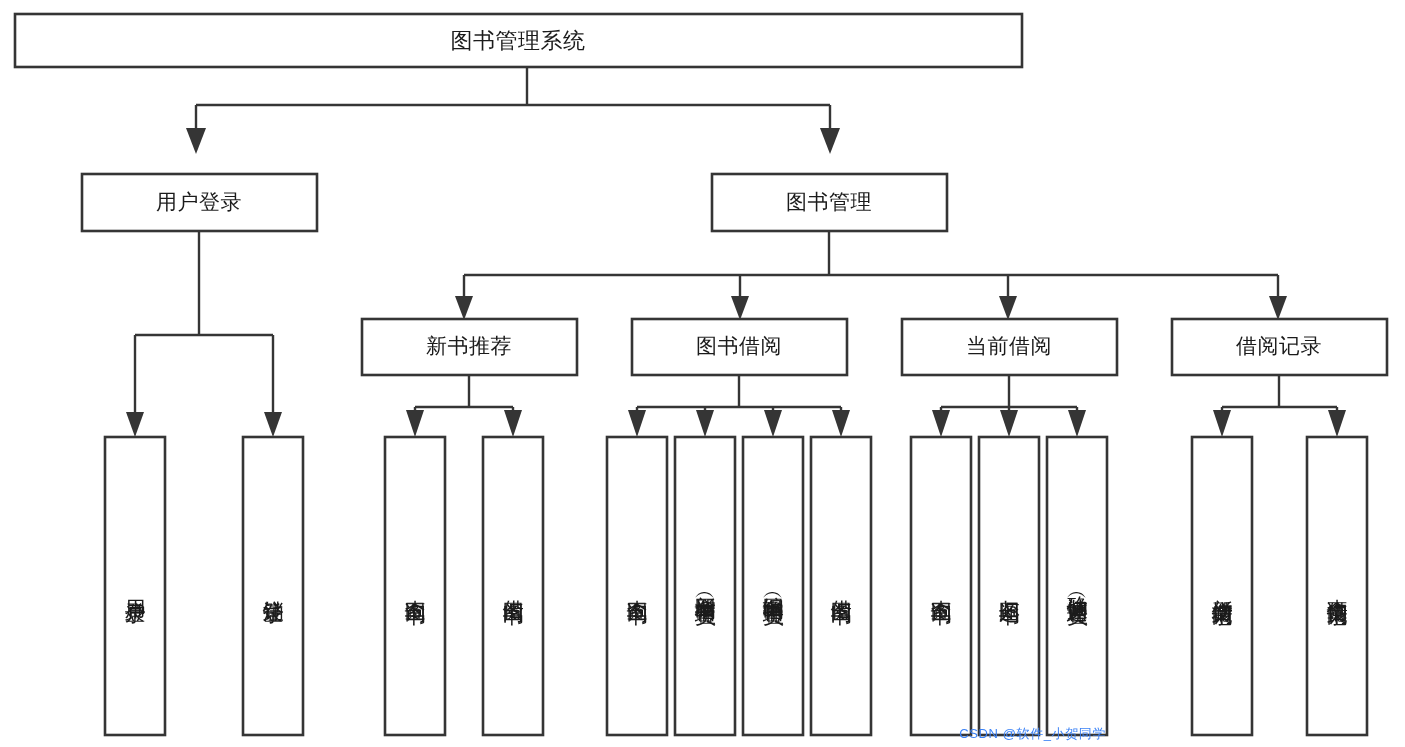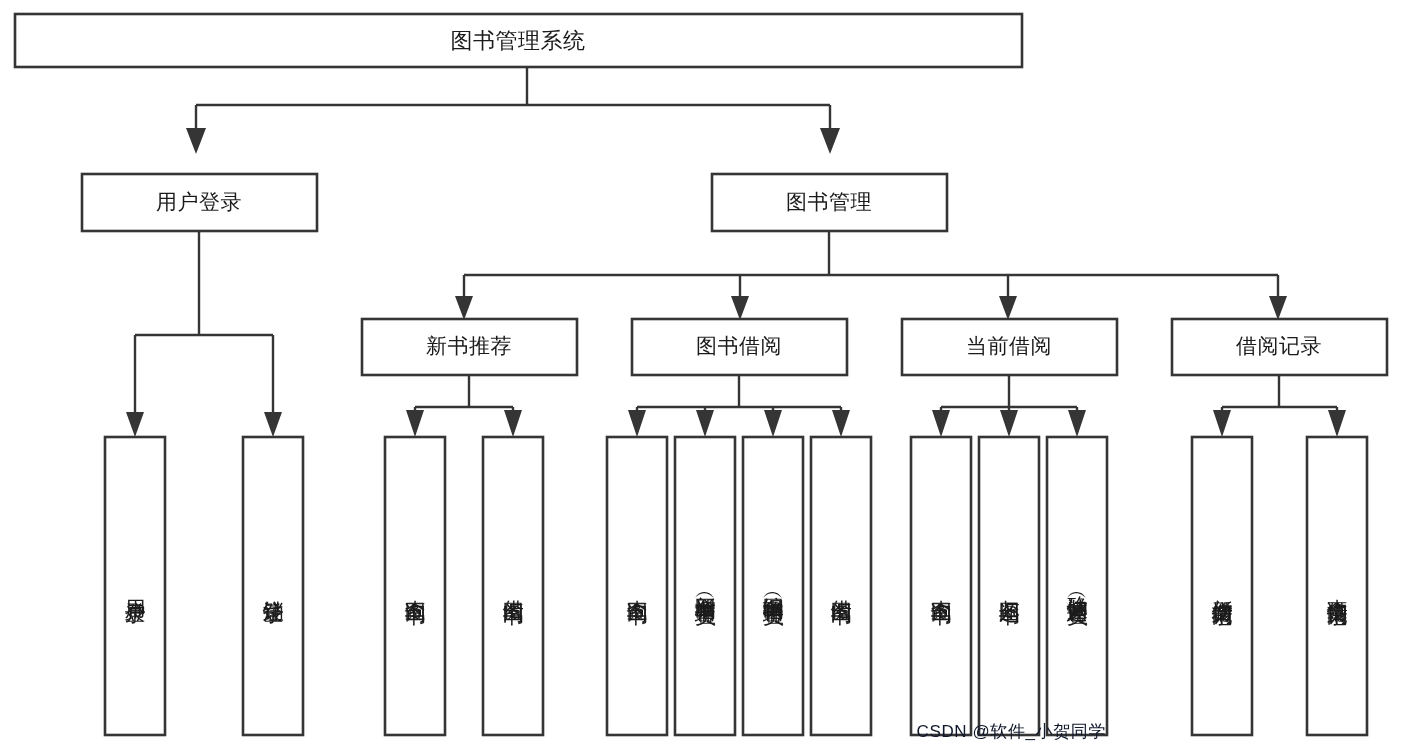--- a/index.html
+++ b/index.html
@@ -68,22 +68,22 @@
     color: #1b1b1b;
     letter-spacing: 1.5px;
     white-space: nowrap;
     text-align: center;
   }
   .watermark {
     position: absolute;
     right: 8px;
     bottom: 4px;
     font-family: "Liberation Sans", "DejaVu Sans", sans-serif;
-    font-size: 17px;
-    color: #0f172a;
+    font-size: 13px;
+    color: #3b82f6;
     letter-spacing: 0.6px;
     white-space: nowrap;
   }
 </style>
 </head>
 <body>
 
 <div id="diagram-root">
 
   <svg class="diagram-canvas" viewBox="0 0 1405 747" xmlns="http://www.w3.org/2000/svg">

